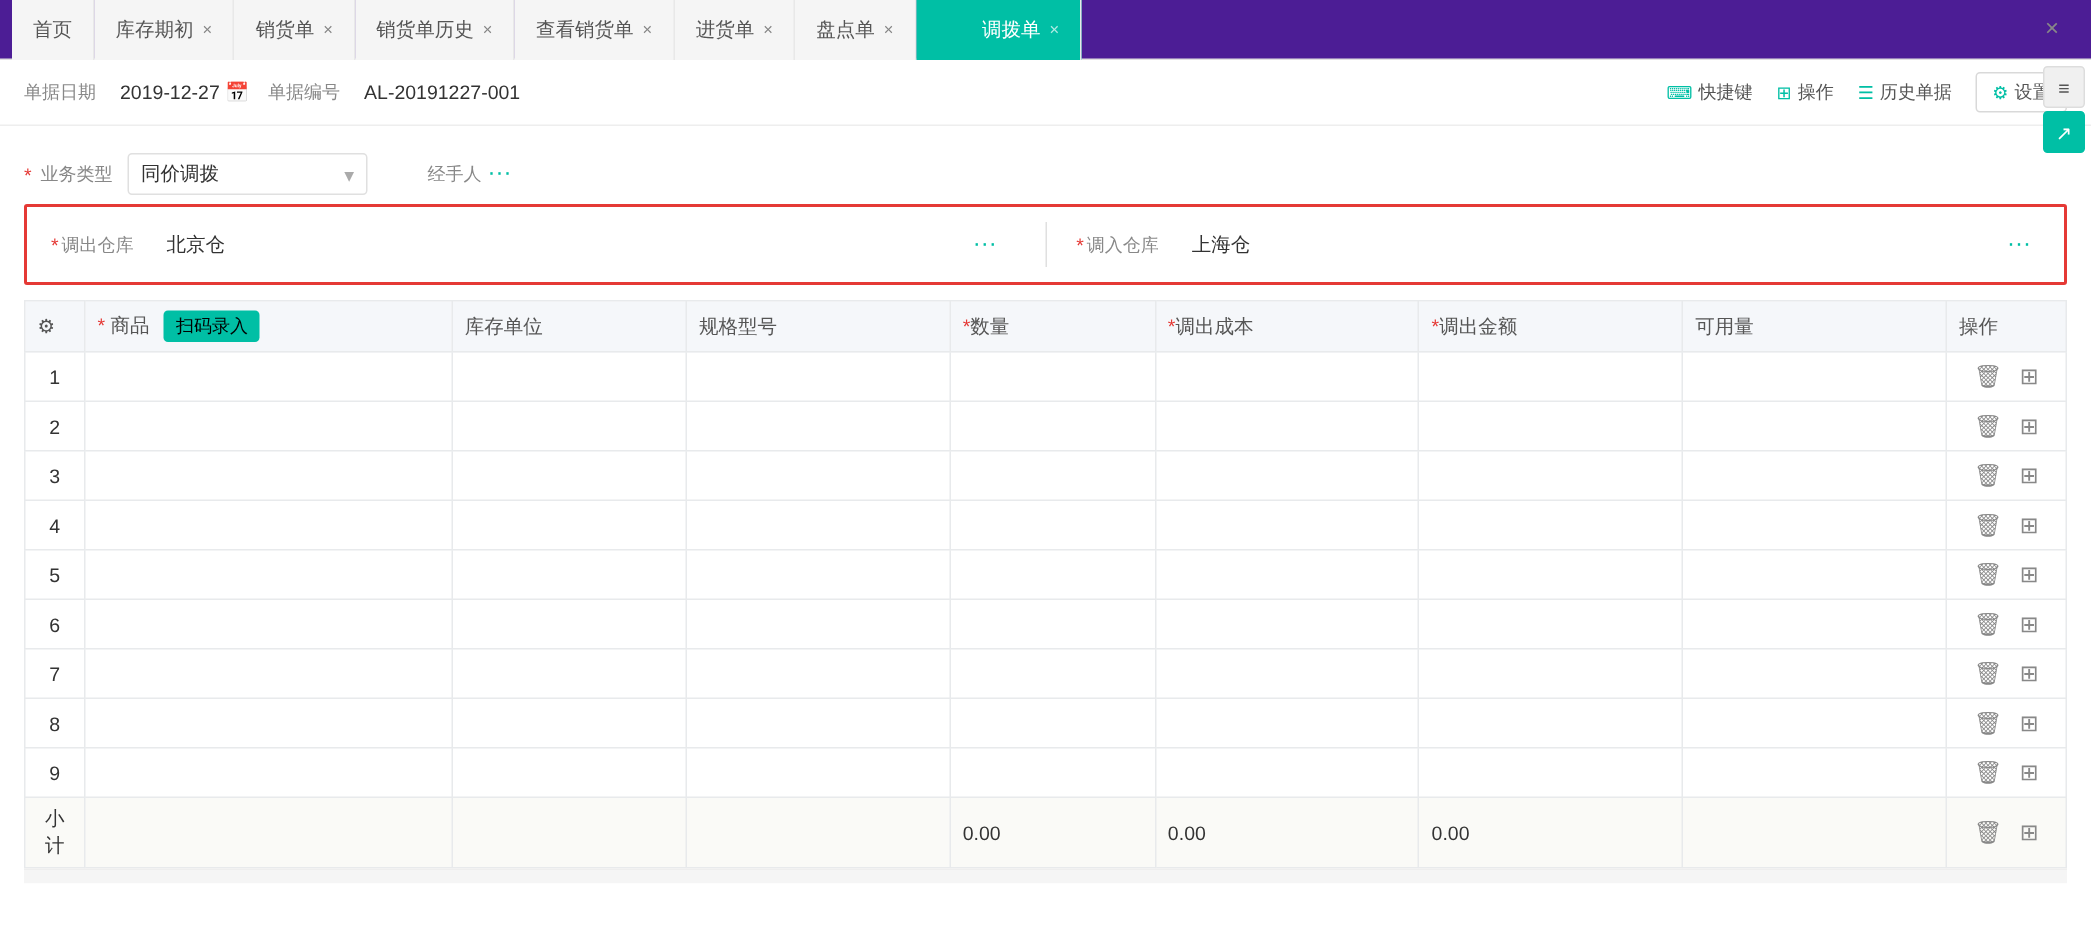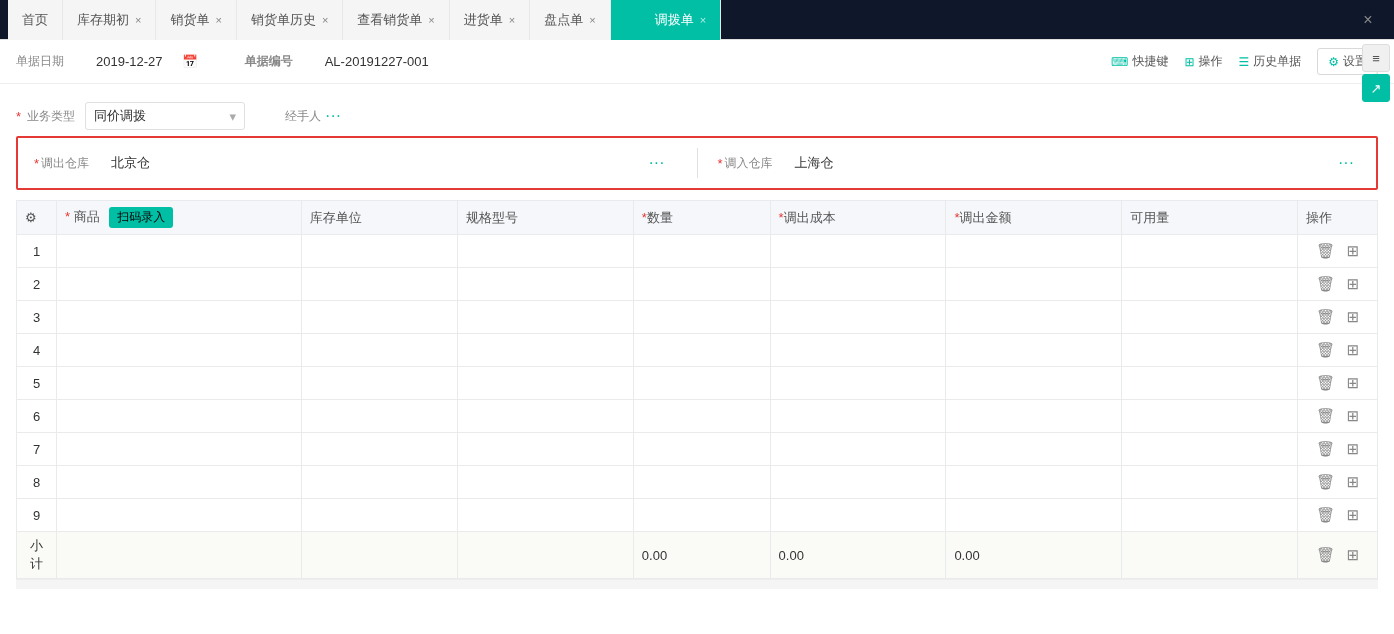--- a/index.html
+++ b/index.html
@@ -1,21 +1,21 @@
 <!DOCTYPE html>
 <html><head>
   <meta charset="utf-8">
   <style>
     * { box-sizing: border-box; margin: 0; padding: 0; }
     body { font-family: "Microsoft YaHei", "PingFang SC", sans-serif; font-size: 13px; color: #333; background: #fff; overflow: hidden; }
 
     
     .tab-bar {
       display: flex; align-items: center; height: 40px;
-      background: #0f172a; border-bottom: 1px solid #e0e0e0;
+      background: #4c1d95; border-bottom: 1px solid #e0e0e0;
       padding: 0 8px;
     }
     .tab-item {
       display: flex; align-items: center; height: 40px;
       padding: 0 14px; cursor: pointer; color: #555; font-size: 13px;
       border-right: 1px solid #e8e8e8; white-space: nowrap;
       background: #f5f5f5;
     }
     .tab-item.active {
       background: #00bfa5; color: #fff; padding-left: 44px;
@@ -27,21 +27,21 @@
       margin-left: auto; width: 36px; height: 40px;
       display: flex; align-items: center; justify-content: center;
       cursor: pointer; font-size: 16px; color: #888;
     }
 
     
     .form-header {
       display: flex; align-items: center; height: 44px;
       padding: 0 16px; border-bottom: 1px solid #eee; background: #fff;
     }
-    .form-header-left { display: flex; align-items: center; gap: 16px; }
+    .form-header-left { display: flex; align-items: center; gap: 0; }
     .form-header-right {
       margin-left: auto; display: flex; align-items: center; gap: 16px;
     }
     .field-label { color: #888; font-size: 12px; }
     .field-value { color: #333; font-size: 13px; font-weight: 500; margin-left: 16px; }
     .calendar-icon { color: #00bfa5; margin-left: 4px; cursor: pointer; }
     .header-action {
       display: flex; align-items: center; gap: 4px; color: #555; cursor: pointer; font-size: 12px;
     }
     .btn-settings {
@@ -168,21 +168,21 @@
     <span class="tab-close">×</span>
   </div>
   <div class="window-close">×</div>
 </div>
 
 <div class="form-header">
   <div class="form-header-left">
     <span class="field-label">单据日期</span>
     <span class="field-value">2019-12-27</span>
     <span class="calendar-icon">📅</span>
-    <span class="field-label" style="margin-left:30px;font-weight:bold;">单据编号</span>
+    <span class="field-label" style="margin-left:12px;">单据编号</span>
     <span class="field-value">AL-20191227-001</span>
   </div>
   <div class="form-header-right">
     <div class="header-action">
       <span style="color:#00bfa5;">⌨</span>
       <span>快捷键</span>
     </div>
     <div class="header-action">
       <span style="color:#00bfa5;">⊞</span>
       <span>操作</span>

